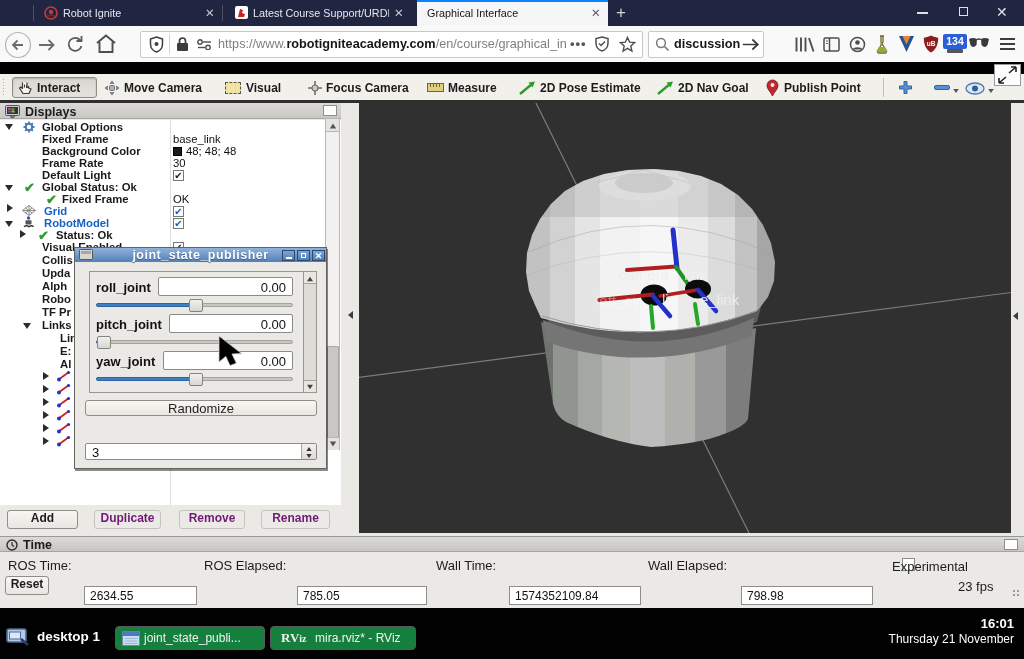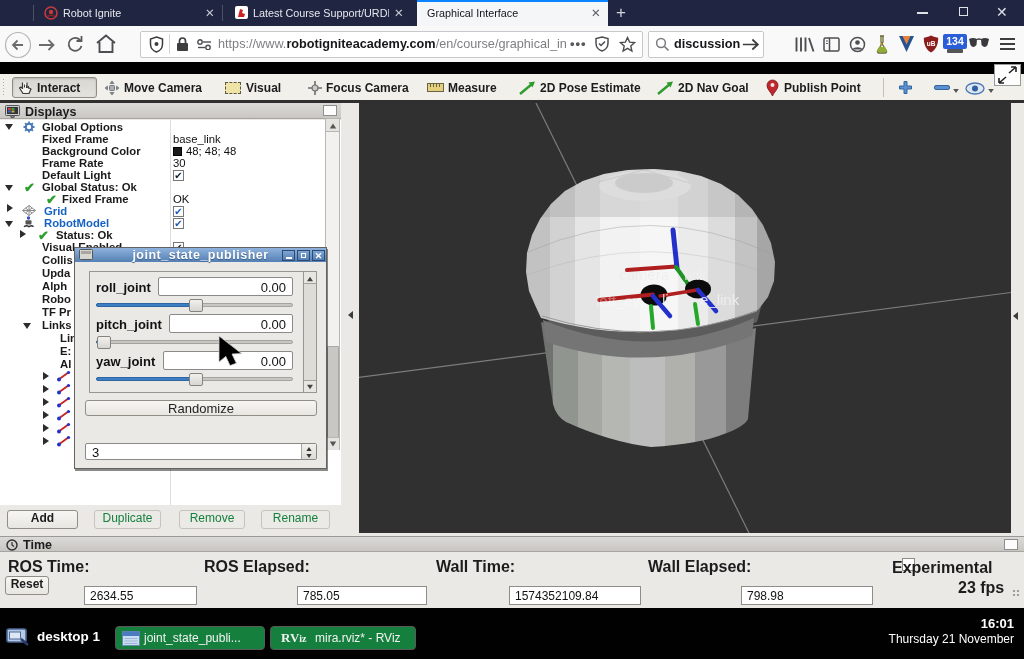--- a/index.html
+++ b/index.html
@@ -20,25 +20,25 @@
 #dhead{position:absolute;left:0;top:0;width:341px;height:16px;background:linear-gradient(#dcdad6,#c9c7c3);border-bottom:1px solid #a8a5a0;}
 #dlist{position:absolute;left:0;top:17px;width:341px;height:385px;background:#fff;}
 .trow{position:absolute;height:12px;font-size:11.3px;font-weight:bold;color:#1a1a1a;white-space:nowrap;}
 .tval{position:absolute;font-size:11.3px;color:#111;white-space:nowrap;left:173px;}
 .arr-d{position:absolute;width:0;height:0;border-left:4.5px solid transparent;border-right:4.5px solid transparent;border-top:6px solid #2c2c2c;}
 .arr-r{position:absolute;width:0;height:0;border-top:4.5px solid transparent;border-bottom:4.5px solid transparent;border-left:6px solid #2c2c2c;}
 .chk{position:absolute;width:11px;height:11px;background:#fff;border:1px solid #777;font-size:10px;line-height:10px;text-align:center;color:#123;}
 .gchk{position:absolute;color:#2e9e2e;font-weight:bold;font-size:13px;}
 
 .btn{position:absolute;height:19px;border:1px solid #918e87;border-radius:3px;background:linear-gradient(#f7f6f3,#e8e6e1);font-size:12px;font-weight:bold;color:#1c1c1c;text-align:center;}
-.btn.dis{color:#15803d;border-color:#c6c3bd;background:#eceae6;font-weight:normal;}
+.btn.dis{color:#701a75;border-color:#c6c3bd;background:#eceae6;font-weight:bold;}
 
 #tpanel{left:0;top:533px;width:1024px;height:75px;background:#ebe9e5;}
 .tfield{position:absolute;height:19px;background:#fff;border:1px solid #8f8d88;font-size:12px;color:#111;padding:2px 0 0 5px;margin-top:32px;}
-.tlab{position:absolute;font-size:16px;font-weight:bold;color:#1c1c1c;}
+.tlab{position:absolute;font-size:13px;font-weight:normal;color:#1c1c1c;}
 
 #taskbar{left:0;top:608px;width:1024px;height:51px;background:#010101;color:#fff;}
 .taskbtn{position:absolute;top:18px;height:24px;background:#15803d;border:1px solid #5a5a5a;border-radius:4px;color:#f2f2f2;font-size:12px;}
 
 #dlg{left:74px;top:247px;width:253px;height:222px;background:#ebe9e5;border:1px solid #62625e;box-shadow:1px 2px 0 rgba(40,40,40,.55);}
 #dlgtitle{position:absolute;left:0;top:0;width:251px;height:14px;background:linear-gradient(#8fb2dd,#5480b4);}
 .dbtn{position:absolute;top:2px;width:13px;height:11px;background:linear-gradient(#7fa6d4,#537eb2);border:1px solid #2c4a74;color:#fff;}
 .dfield{position:absolute;background:#fff;border:1px solid #8a8a86;border-radius:2px;font-size:13px;color:#111;text-align:right;padding:2px 6px 0 0;}
 .dlab{position:absolute;font-size:13px;font-weight:bold;color:#111;}
 .groove{position:absolute;height:4px;background:#c9c7c2;border:1px solid #a5a39e;border-radius:2px;}

